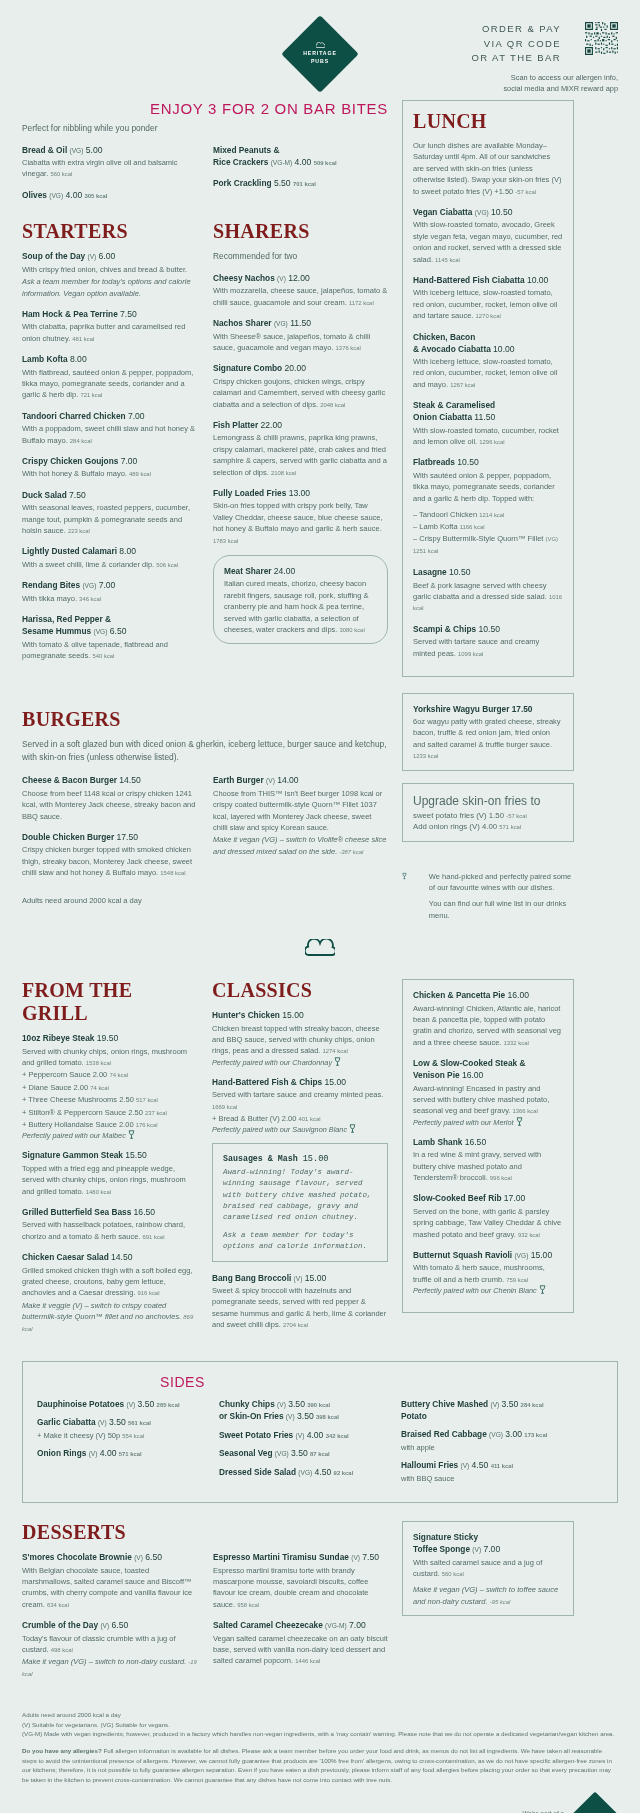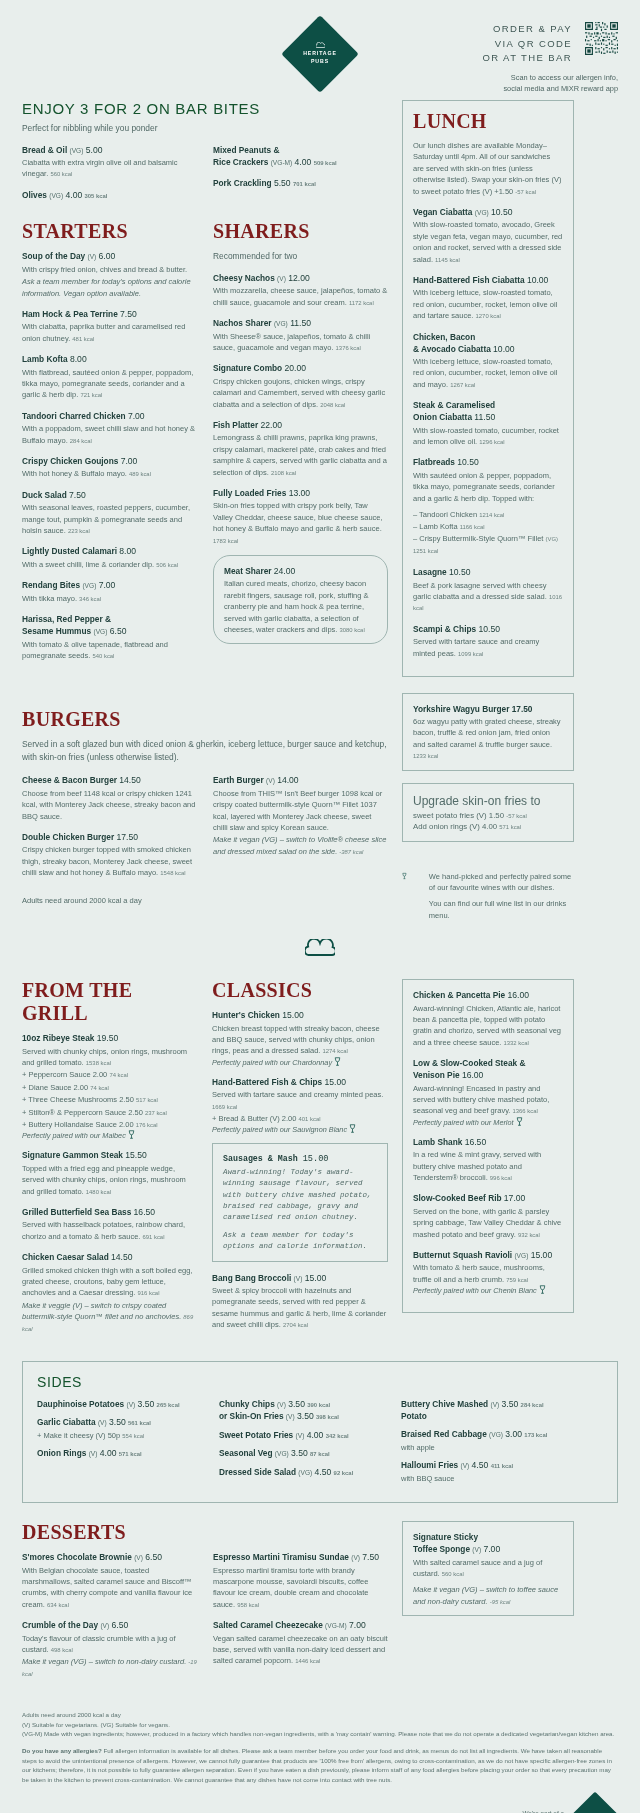--- a/index.html
+++ b/index.html
@@ -25,32 +25,32 @@
   }
   .logo-text {
     position: absolute; left: 0; top: 0; width: 56px; height: 80px;
     display: flex; flex-direction: column; align-items: center; justify-content: center;
     color: #ffffff; font-size: 5.2px; letter-spacing: .9px; font-weight: bold; line-height: 1.45;
     text-align: center;
   }
   .logo-cloud { margin-bottom: 2px; }
 
   .qr-block { position: absolute; right: 22px; top: 22px; width: 200px; text-align: right; }
-  .qr-row { display: flex; align-items: flex-start; justify-content: flex-end; gap: 13px; }
+  .qr-row { display: flex; align-items: flex-start; justify-content: flex-end; gap: 24px; }
   .qr-lines { font-size: 9.5px; letter-spacing: 1.4px; color: #3f5754; line-height: 1.55; text-align: right; }
   .qr-code { width: 33px; height: 33px; flex: 0 0 33px; }
   .qr-sub { margin-top: 6px; font-size: 7.4px; line-height: 1.5; color: #4e6663; text-align: right; }
 
   
   .sec-title-lg {
     font-family: "Liberation Serif", serif; font-weight: bold;
     color: #7f1d1d; font-size: 20px; letter-spacing: .3px; margin-bottom: 7px;
   }
   .sec-title-thin {
-    color: #14532d; font-size: 15.5px; letter-spacing: .6px; font-weight: 400; margin-bottom: 5px;
+    color: #be185d; font-size: 15.5px; letter-spacing: .6px; font-weight: 400; margin-bottom: 5px; text-align: right;
   }
   .sec-sub { font-size: 8.4px; color: #516966; margin-bottom: 9px; line-height: 1.5; }
   .item { margin-bottom: 9px; }
   .item-name { font-size: 8.3px; font-weight: bold; color: #21403c; line-height: 1.45; }
   .item-name .tag { font-weight: normal; font-size: 6.6px; color: #51696 6; }
   .item-name .tag { color: #55706c; }
   .item-name .price { font-weight: normal; font-size: 8.6px; color: #21403c; }
   .item-desc { font-size: 7.5px; color: #51696 6; color: #536c69; line-height: 1.52; margin-top: 1px; }
   .kcal { font-size: 5.9px; color: #6d8380; }
   .italic { font-style: italic; }

